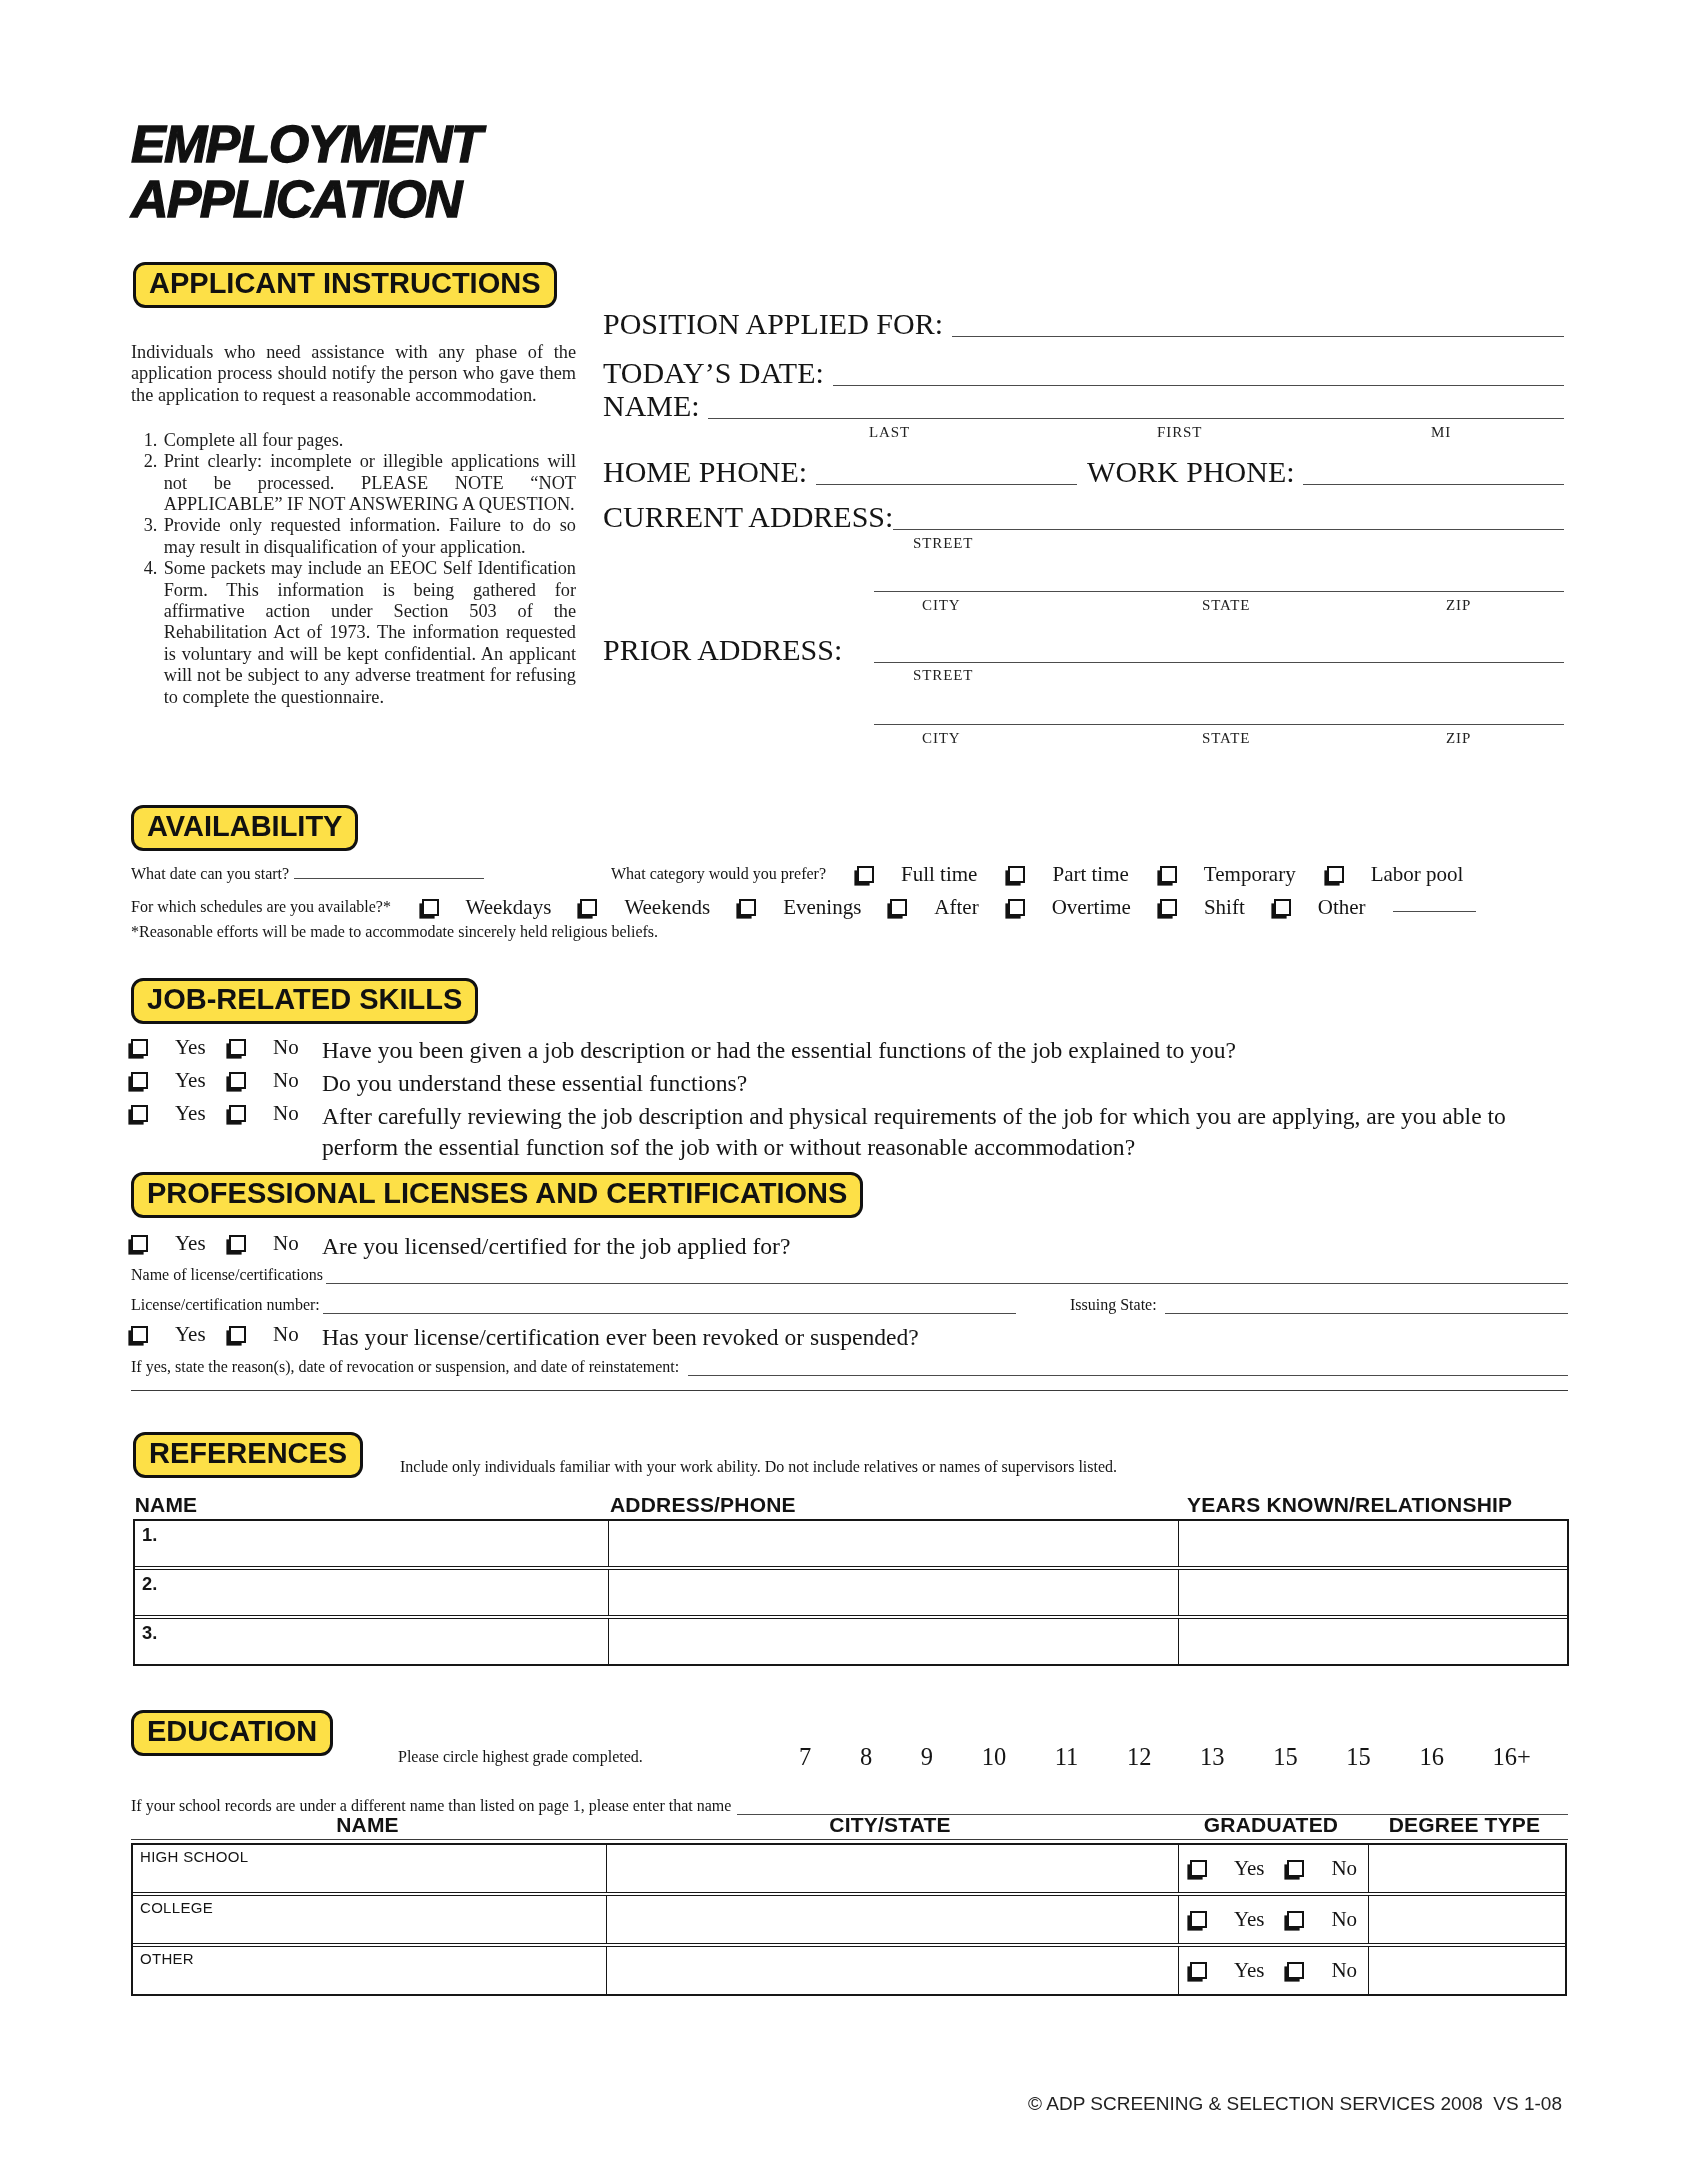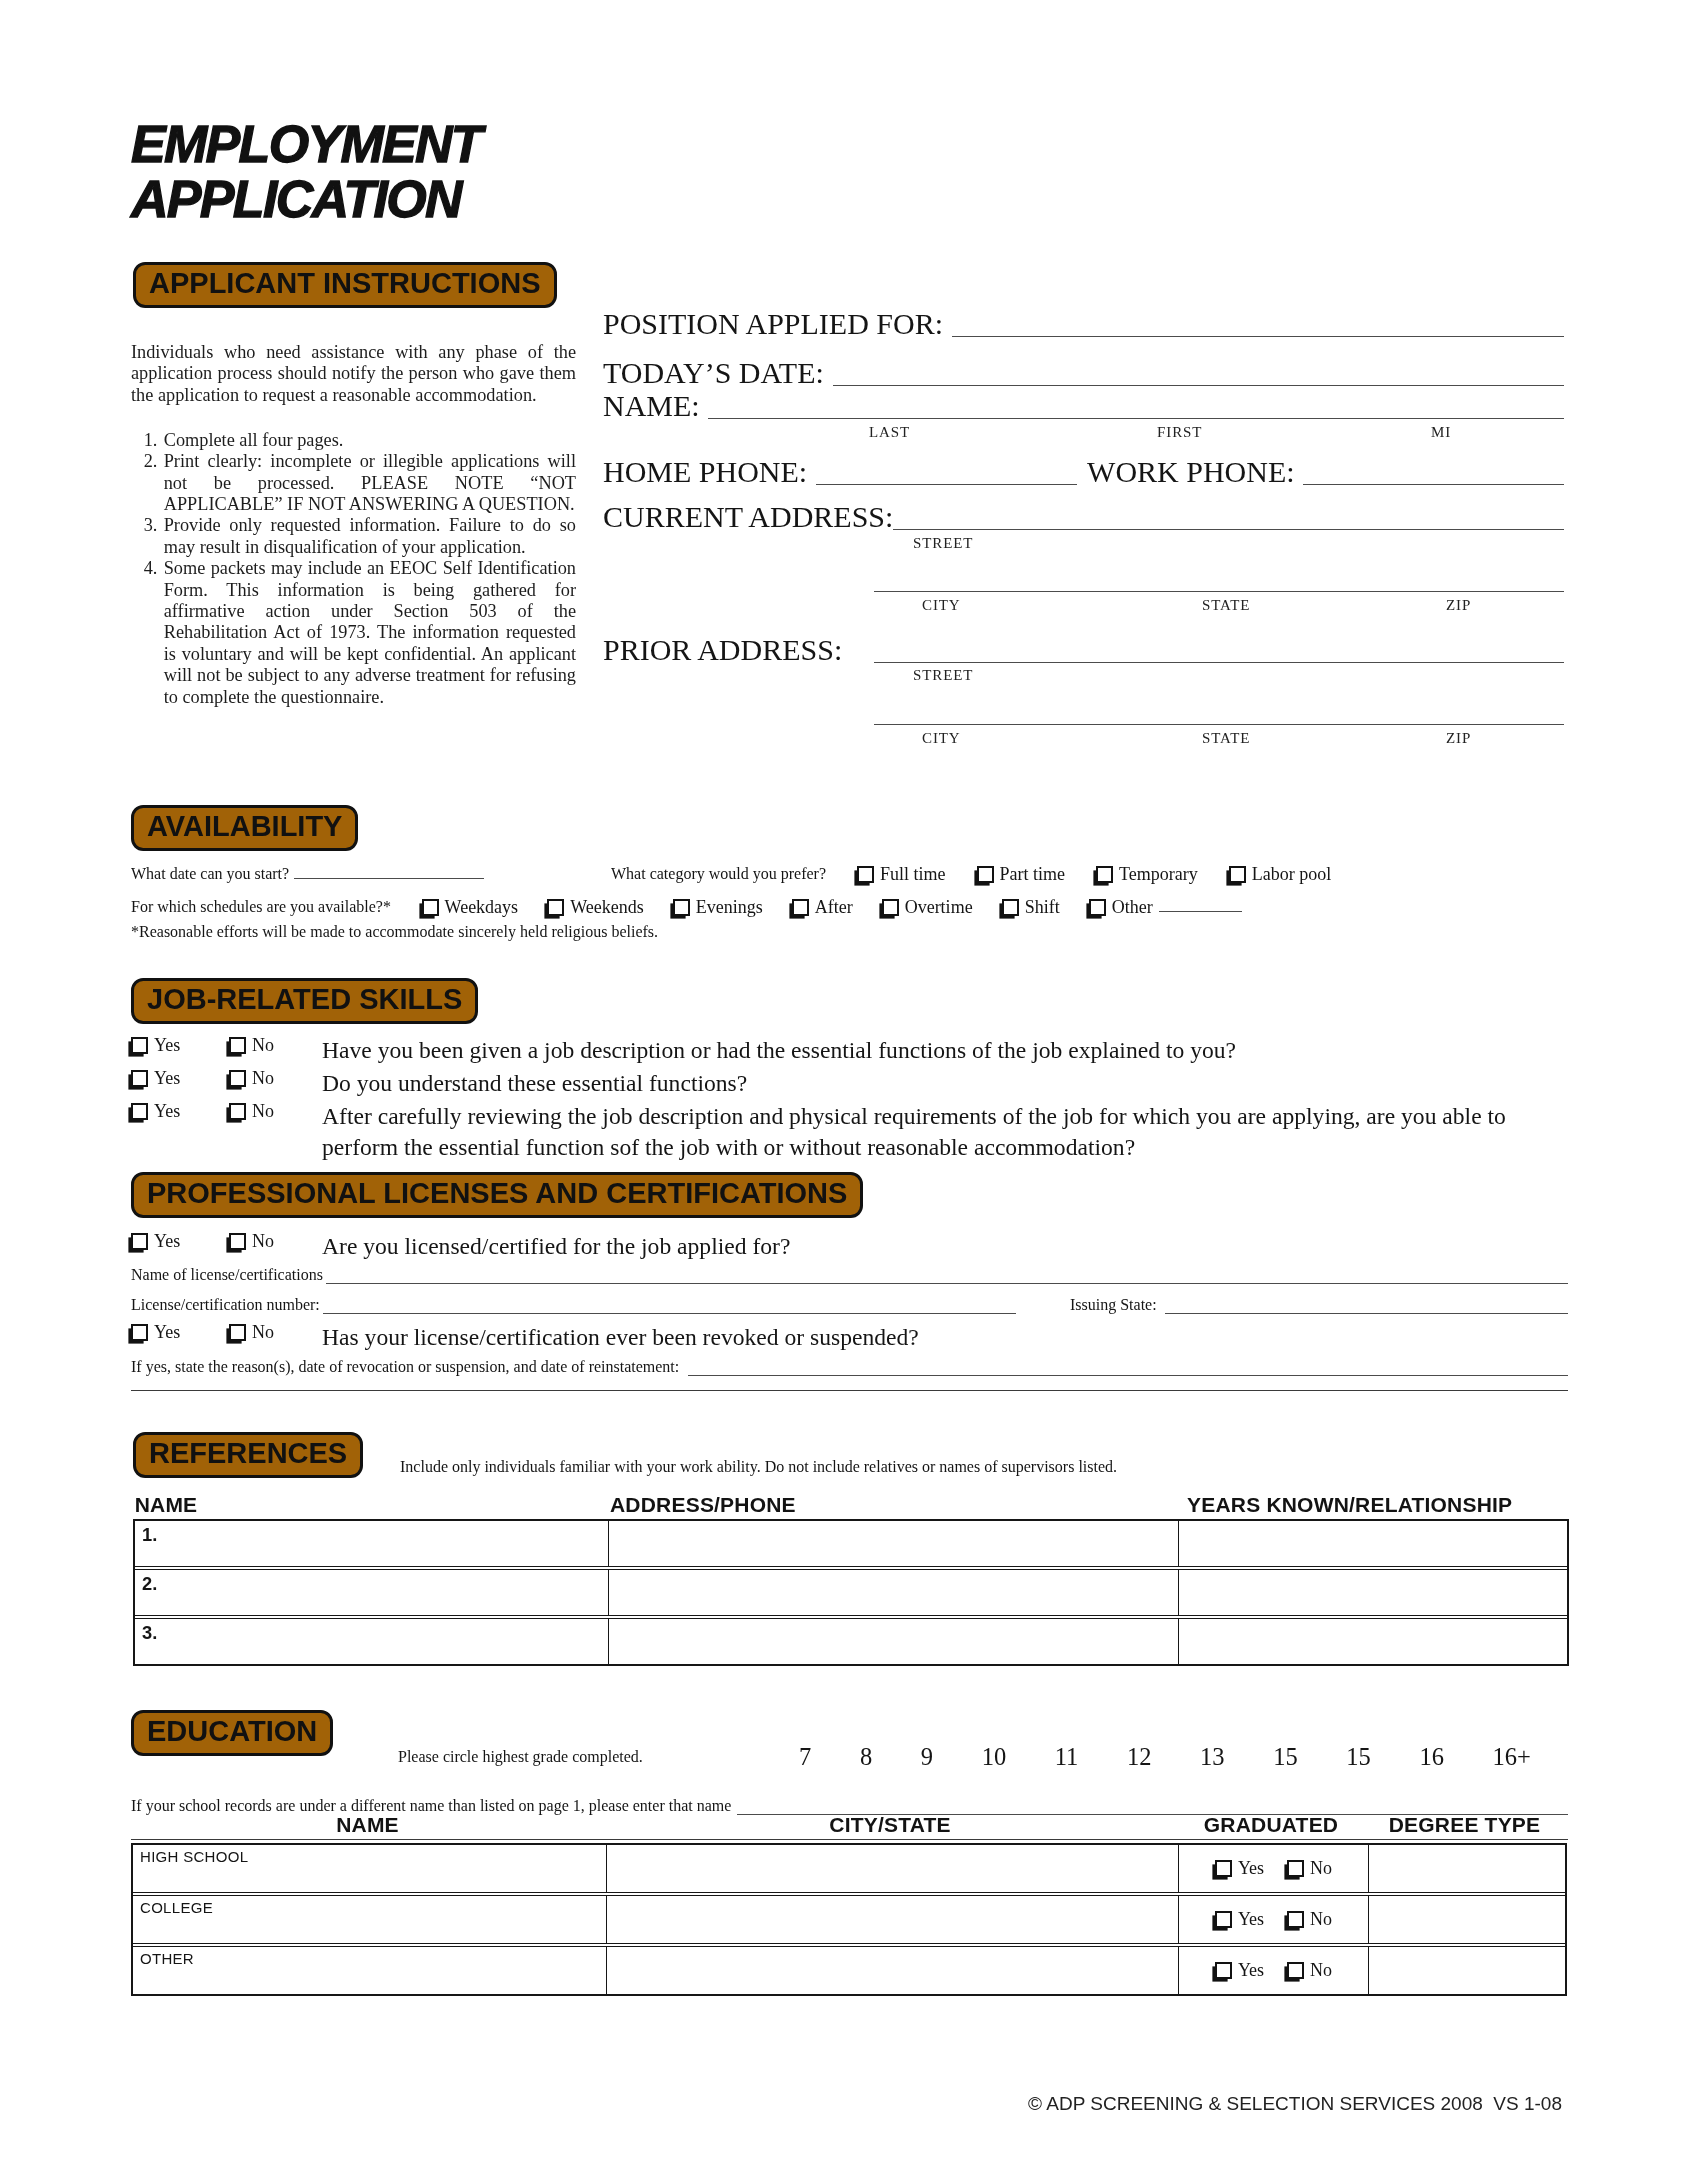--- a/index.html
+++ b/index.html
@@ -8,21 +8,21 @@
   .abs{position:absolute}
 
   
   .title{position:absolute;left:131px;top:117px;
          font-family:"Liberation Sans","DejaVu Sans",sans-serif;
          font-weight:bold;font-style:italic;font-size:52px;line-height:55px;
          letter-spacing:-1.7px;-webkit-text-stroke:1.3px #111;color:#111;white-space:nowrap}
 
   
   .hbox{position:absolute;display:inline-block;border:3.5px solid #111;border-radius:12.2px;
-        padding:2.6px 13px 5.2px 13px;background:#a16207;white-space:nowrap;
+        padding:2.6px 13px 5.2px 13px;background:#fde047;white-space:nowrap;
         font-family:"Liberation Sans","DejaVu Sans",sans-serif;font-weight:bold;
         font-size:29px;line-height:1.1;color:#111;letter-spacing:0}
 
   
   .instr{position:absolute;left:131px;top:307px;width:445px;font-size:18.3px;line-height:1.17;
          text-align:justify;color:#1d1d1d}
   .instr p{margin:0 0 23.6px 0}
   .instr ol{margin:0;padding:0 0 0 31px}
   .instr li{margin:0;padding-left:1.7px}
 
@@ -32,21 +32,21 @@
   .fl{flex:1;border-bottom:1.7px solid #4c4c4c;margin:0 0 1.7px 8.7px;height:5.2px}
   .fl0{margin-left:0}
   .sub{position:absolute;font-size:15px;letter-spacing:0.9px;white-space:nowrap;color:#222}
 
   
   .wline{display:inline-block;border-bottom:1.7px solid #4c4c4c;height:7px;vertical-align:-5.2px}
 
   
   .cb{display:inline-block;width:13px;height:13px;border:2.6px solid #121212;background:#fff;
       box-shadow:-3.5px 3.5px 0 -0.9px #121212;flex:none}
-  .opt{display:inline-flex;align-items:center;gap:6px;font-size:18px;white-space:nowrap}
+  .opt{display:inline-flex;align-items:center;gap:27px;font-size:21px;white-space:nowrap}
 
   .ser{font-size:16px;line-height:1.3}
   .row{position:absolute;display:flex;align-items:center}
 
   .qrow{position:absolute;display:flex;align-items:flex-start;width:1437px}
   .qyes{width:98px;flex:none}
   .qno{width:93px;flex:none}
   .qtext{flex:1;font-size:23.6px;line-height:1.33}
 
   

